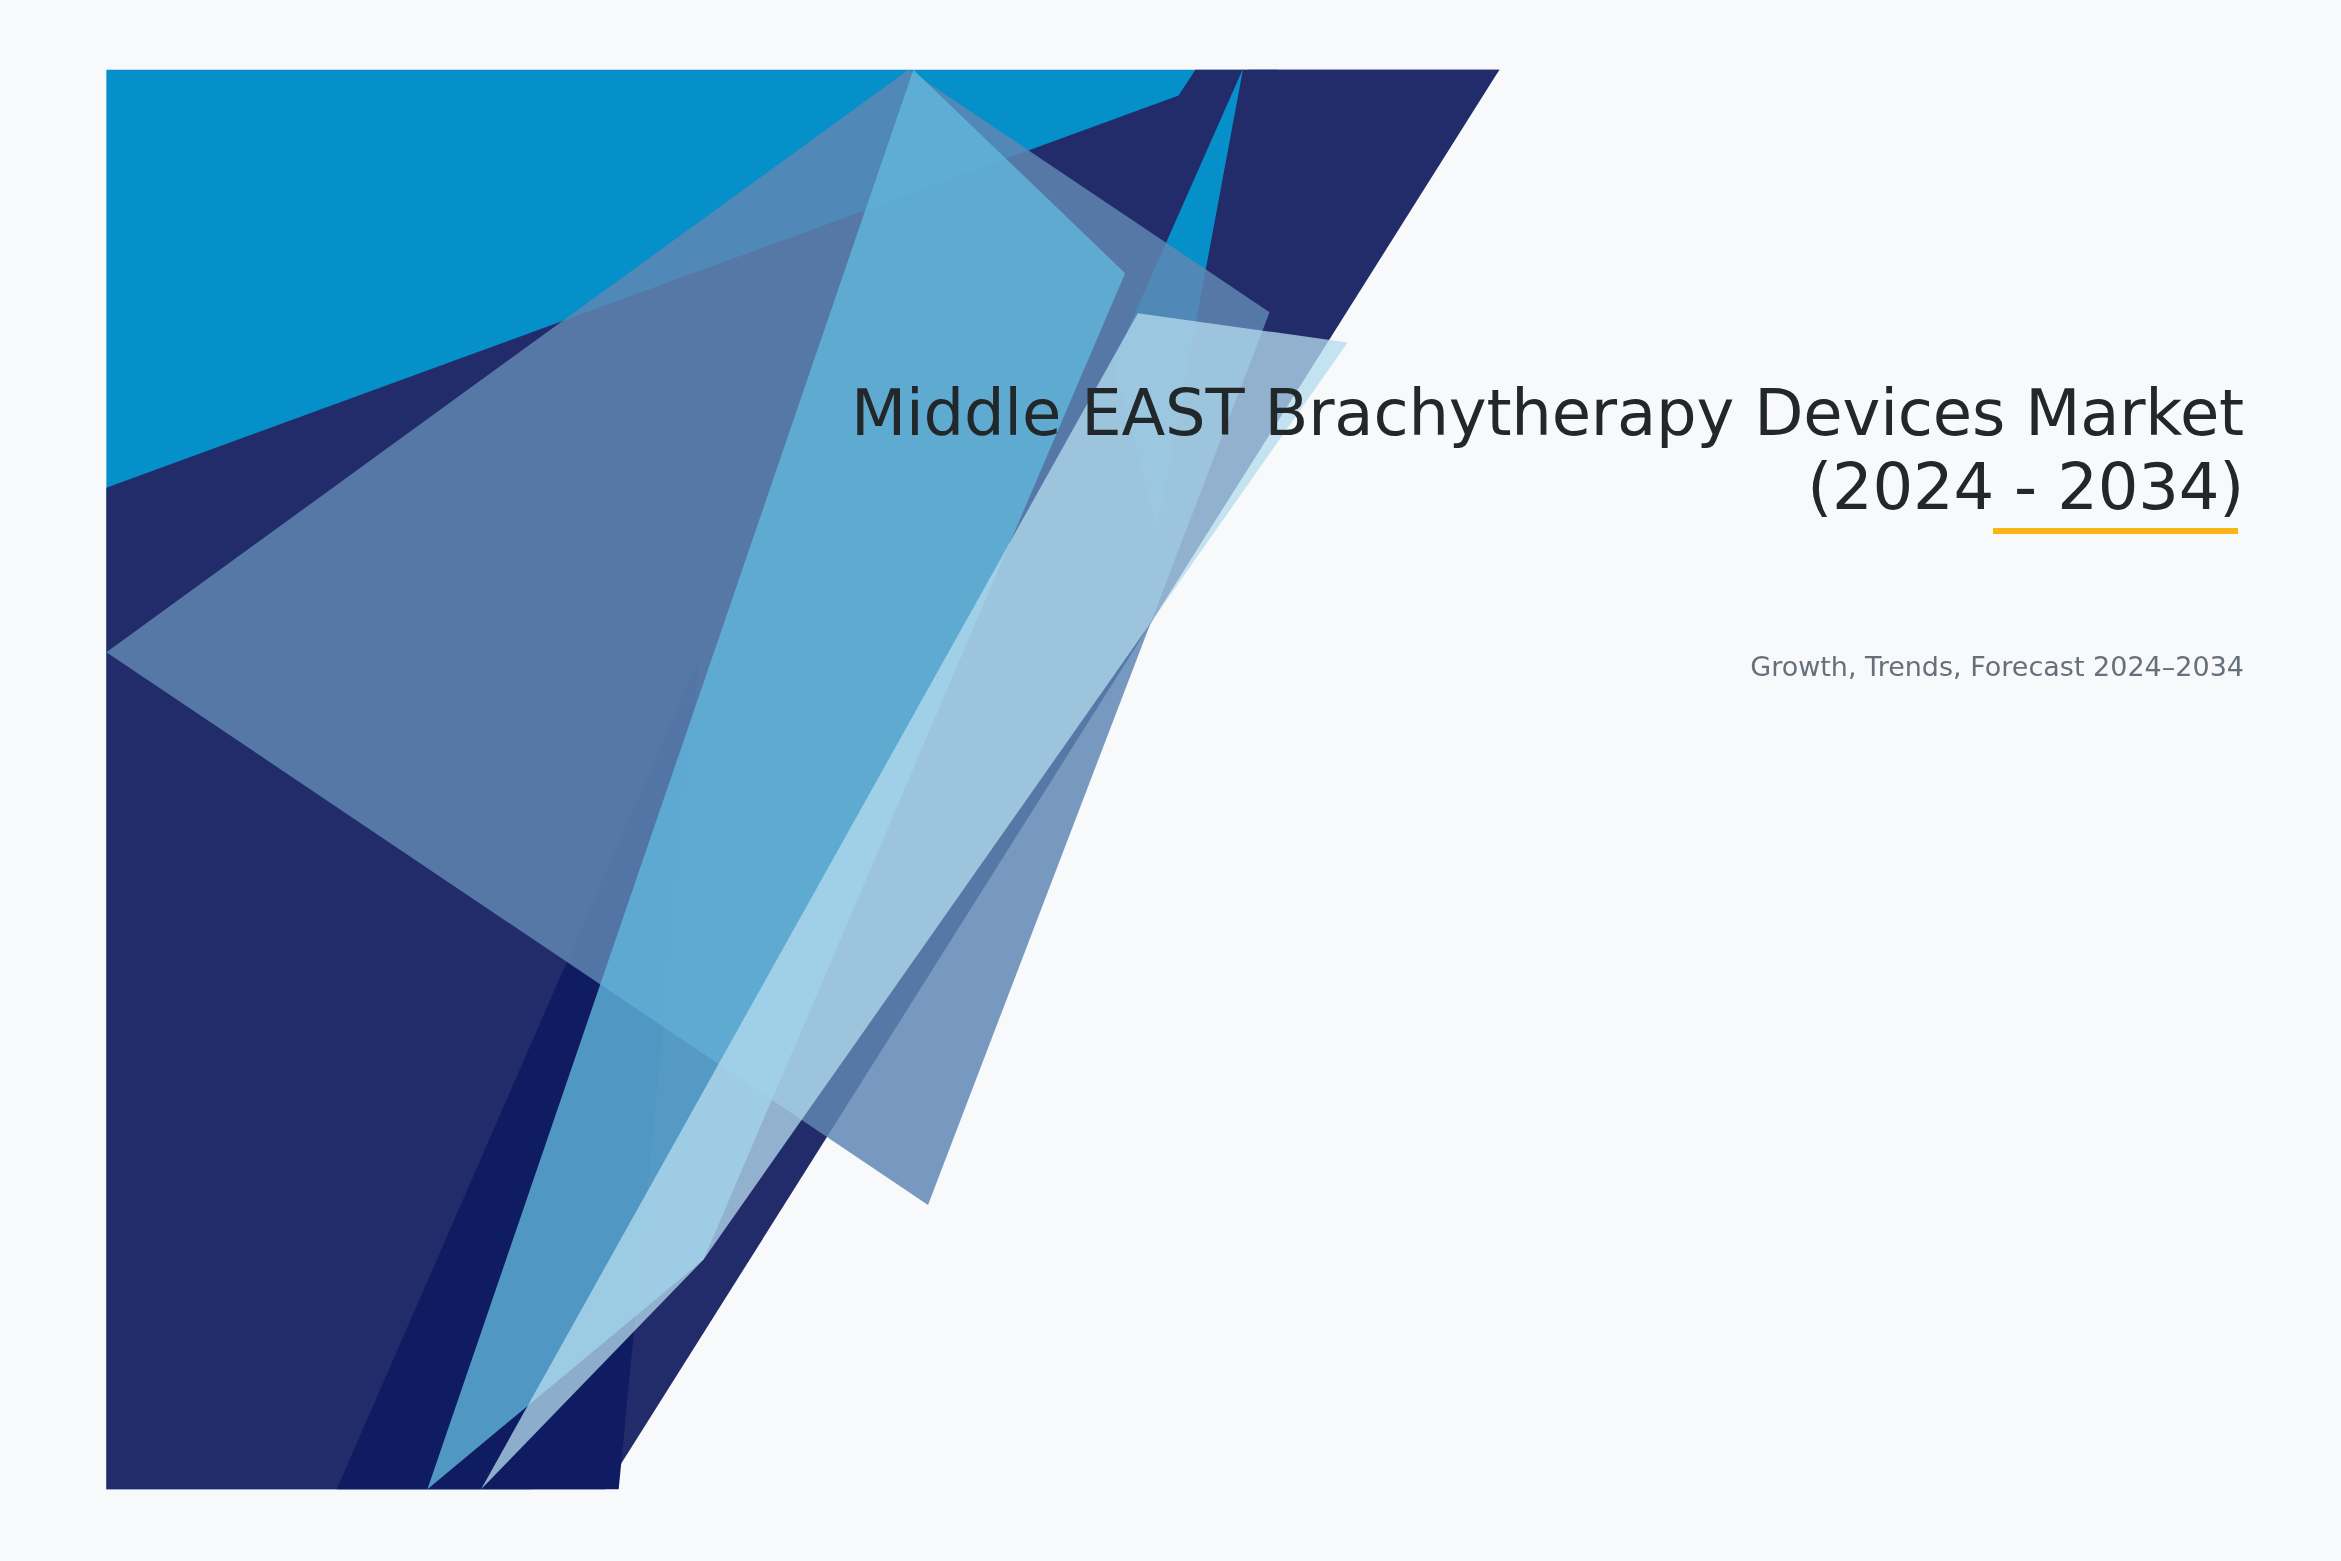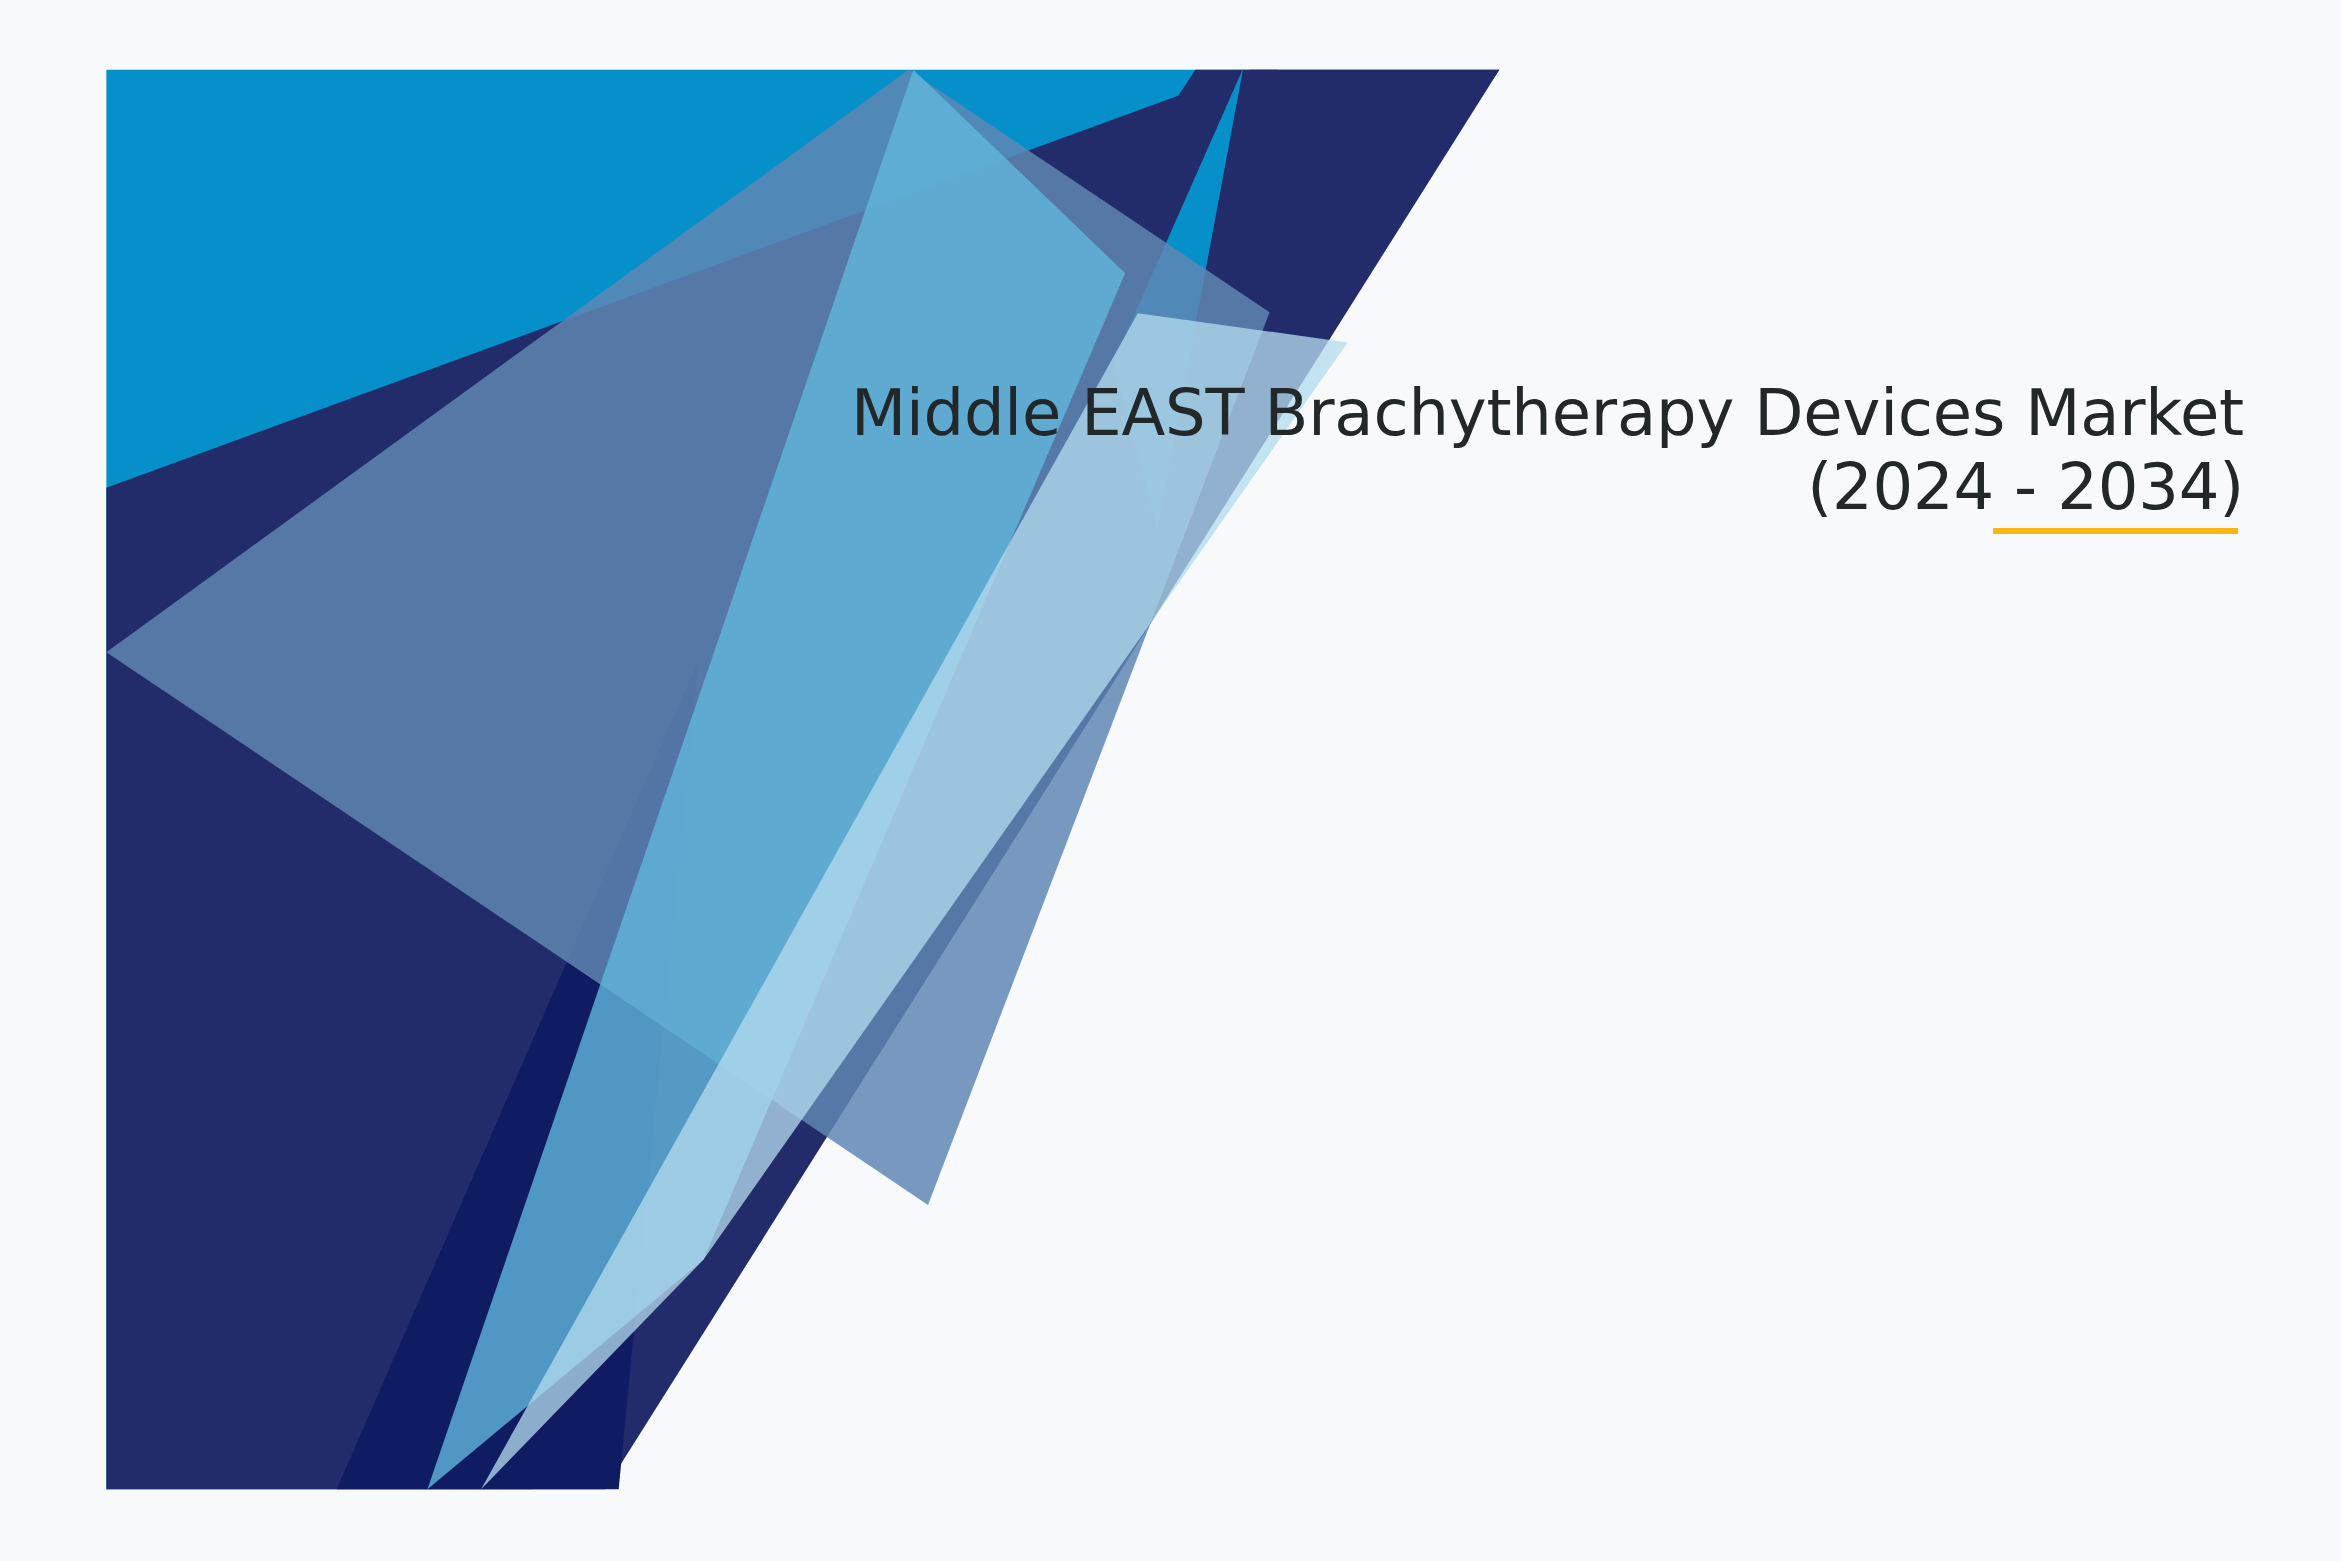--- a/index.html
+++ b/index.html
@@ -76,16 +76,17 @@
     </g>
   </svg>
 
   <div id="text-block">
     <h1 id="report-title">Middle EAST Brachytherapy Devices Market (2024 - 2034)</h1>
   </div>
 
   <div id="title-accent-rule"></div>
 
   <div id="report-subtitle">
+    <div>Growth, Trends, Forecast 2024–2034</div>
   </div>
 
 </div>
 
 
 </body></html>

